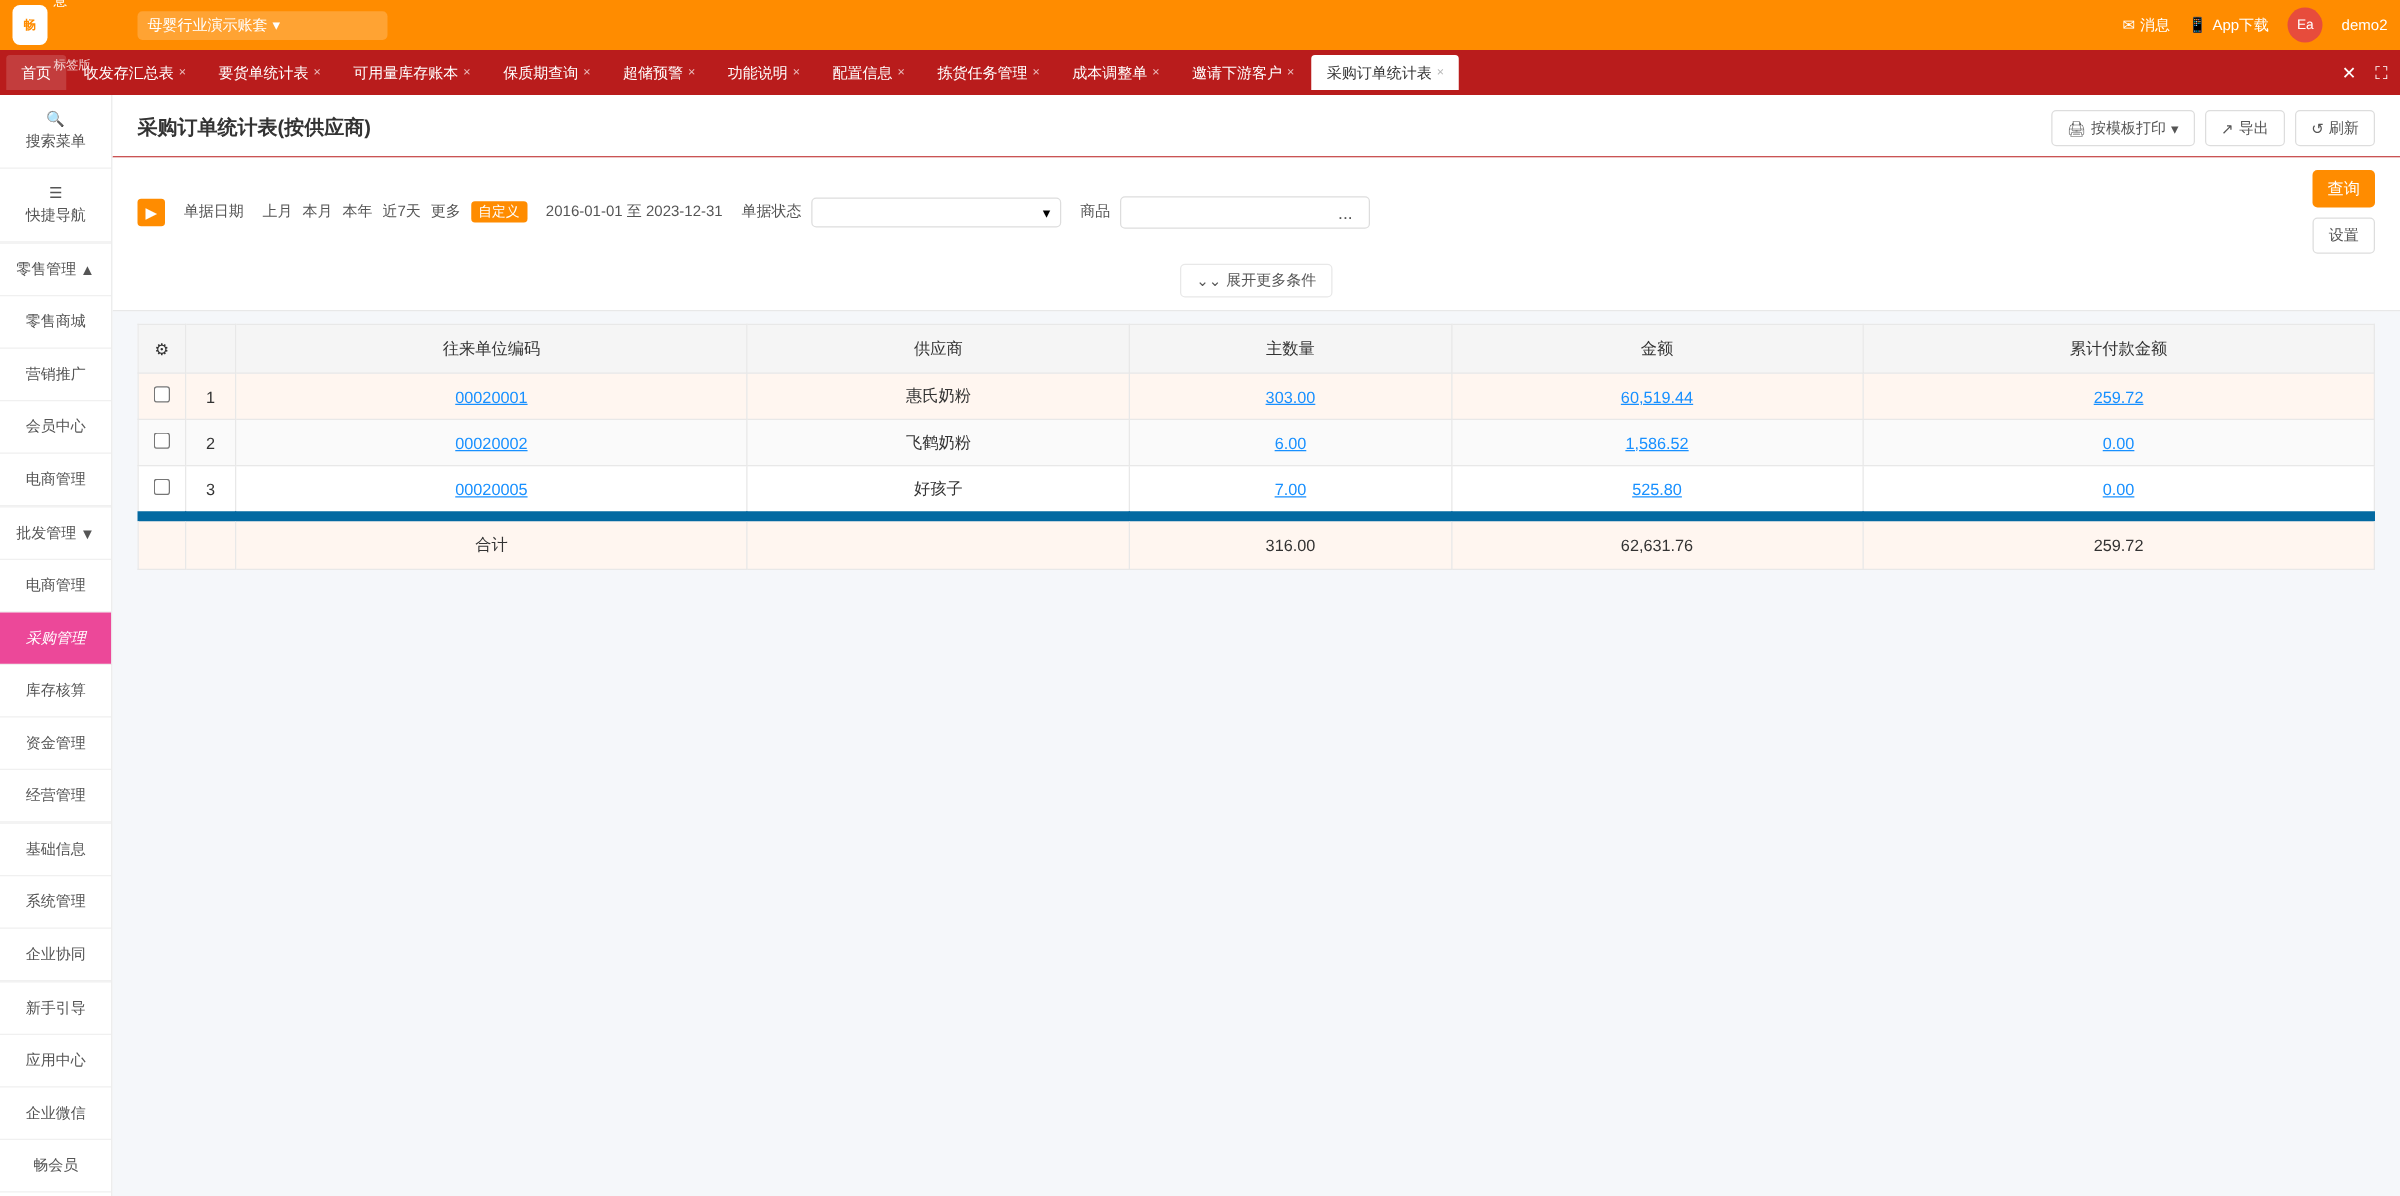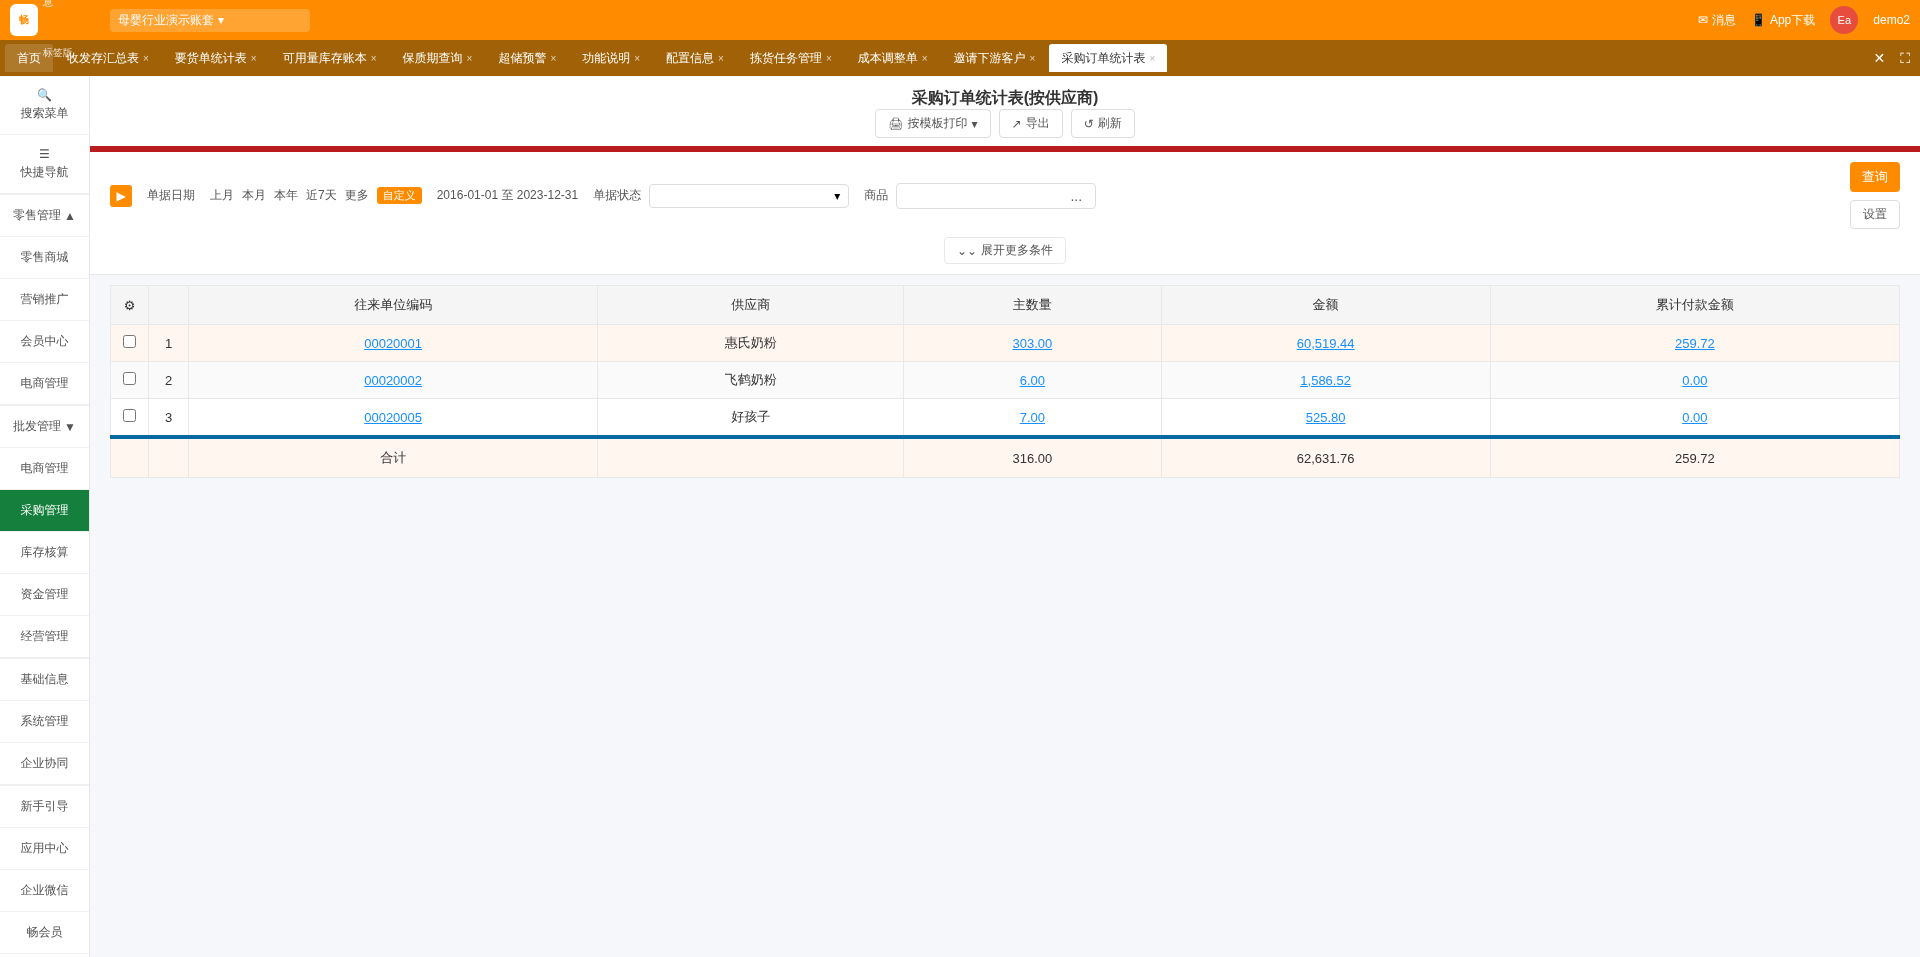--- a/index.html
+++ b/index.html
@@ -10,44 +10,44 @@
     .logo-area { display: flex; align-items: center; gap: 5px; width: 90px; }
     .logo-icon { width: 32px; height: 32px; background: #fff; border-radius: 6px; display: flex; align-items: center; justify-content: center; font-size: 10px; color: #ff8c00; font-weight: bold; }
     .logo-text { color: #fff; font-size: 11px; line-height: 1.2; }
     .workspace-selector { display: flex; align-items: center; gap: 4px; background: rgba(255,255,255,0.2); border-radius: 4px; padding: 3px 8px; color: #fff; font-size: 12px; cursor: pointer; flex: 1; max-width: 200px; }
     .top-bar-right { margin-left: auto; display: flex; align-items: center; gap: 15px; }
     .top-bar-icon { color: #fff; font-size: 12px; display: flex; align-items: center; gap: 4px; cursor: pointer; }
     .user-avatar { width: 28px; height: 28px; border-radius: 50%; background: #e74c3c; display: flex; align-items: center; justify-content: center; color: #fff; font-size: 11px; }
     .user-name { color: #fff; font-size: 12px; cursor: pointer; }
 
     
-    .nav-tabs { height: 36px; background: #a16207; display: flex; align-items: center; padding: 0 5px; gap: 2px; flex-shrink: 0; overflow: hidden; }
+    .nav-tabs { height: 36px; background: #b91c1c; display: flex; align-items: center; padding: 0 5px; gap: 2px; flex-shrink: 0; overflow: hidden; }
     .nav-tab { height: 28px; padding: 0 12px; display: flex; align-items: center; gap: 4px; border-radius: 3px 3px 0 0; font-size: 12px; color: #fff; cursor: pointer; white-space: nowrap; background: transparent; }
     .nav-tab.active { background: #fff; color: #333; }
     .nav-tab .close-x { font-size: 10px; opacity: 0.7; }
     .nav-tab.active .close-x { color: #999; }
     .home-tab { background: rgba(255,255,255,0.15); }
     .nav-right-btns { margin-left: auto; display: flex; align-items: center; gap: 5px; }
     .nav-btn { color: #fff; cursor: pointer; font-size: 14px; padding: 2px 5px; }
 
     
     .main-layout { display: flex; flex: 1; overflow: hidden; }
 
     
     .sidebar { width: 90px; background: #fff; border-right: 1px solid #e8e8e8; display: flex; flex-direction: column; flex-shrink: 0; overflow-y: auto; }
     .sidebar-item { padding: 12px 5px; text-align: center; font-size: 12px; color: #555; cursor: pointer; border-bottom: 1px solid #f0f0f0; display: flex; flex-direction: column; align-items: center; gap: 3px; }
-    .sidebar-item.active { background: #15803d; color: #fff; }
+    .sidebar-item.active { background: #ec4899; color: #fff; font-style: italic; }
     .sidebar-item.has-arrow { flex-direction: row; justify-content: center; gap: 3px; }
     .sidebar-divider { height: 1px; background: #f0f0f0; }
 
     
     .content-area { flex: 1; display: flex; flex-direction: column; overflow: hidden; background: #f5f7fa; }
 
     
-    .page-header { background: #fff; padding: 12px 20px 8px; border-bottom: 6px solid #b91c1c; display: flex; align-items: center; justify-content: space-between; flex-shrink: 0; flex-direction: column; }
+    .page-header { background: #fff; padding: 12px 20px 8px; border-bottom: 1px solid #b91c1c; display: flex; align-items: center; justify-content: space-between; flex-shrink: 0; }
     .page-title { font-size: 16px; font-weight: bold; color: #333; }
     .page-actions { display: flex; align-items: center; gap: 8px; }
     .btn-print { display: flex; align-items: center; gap: 4px; padding: 5px 12px; border: 1px solid #ddd; border-radius: 4px; font-size: 12px; cursor: pointer; background: #fff; color: #555; }
     .btn-export { display: flex; align-items: center; gap: 4px; padding: 5px 12px; border: 1px solid #ddd; border-radius: 4px; font-size: 12px; cursor: pointer; background: #fff; color: #555; }
     .btn-refresh { display: flex; align-items: center; gap: 4px; padding: 5px 12px; border: 1px solid #ddd; border-radius: 4px; font-size: 12px; cursor: pointer; background: #fff; color: #555; }
 
     
     .filter-bar { background: #fff; padding: 10px 20px; border-bottom: 1px solid #e8e8e8; flex-shrink: 0; }
     .filter-row { display: flex; align-items: center; gap: 15px; flex-wrap: wrap; }
     .filter-toggle { width: 22px; height: 22px; background: #ff8c00; border-radius: 3px; display: flex; align-items: center; justify-content: center; color: #fff; cursor: pointer; font-size: 12px; flex-shrink: 0; }
@@ -70,21 +70,21 @@
     .data-table thead { background: #f5f5f5; }
     .data-table th { padding: 10px 12px; text-align: center; font-size: 13px; color: #333; font-weight: 500; border: 1px solid #e8e8e8; white-space: nowrap; }
     .data-table td { padding: 9px 12px; text-align: center; font-size: 13px; color: #333; border: 1px solid #e8e8e8; }
     .data-table tr:nth-child(1) td { background: #fff6f0; }
     .data-table tr:nth-child(even) td { background: #fafafa; }
     .td-link { color: #1890ff; text-decoration: underline; cursor: pointer; }
     .th-check { width: 30px; }
     .th-index { width: 40px; }
 
     
-    .table-footer { background: #fff8f0; border-top: 4px solid #0369a1; }
+    .table-footer { background: #fff8f0; border-top: 8px solid #0369a1; }
     .table-footer td { font-weight: 500; color: #333; padding: 10px 12px; border: 1px solid #e8e8e8; text-align: center; }
 
     .filter-right { margin-left: auto; display: flex; flex-direction: column; align-items: flex-end; gap: 4px; }
 
     .ellipsis-btn { cursor: pointer; color: #555; font-size: 14px; padding: 0 5px; }
   </style>
 </head>
 <body>
 
 <div class="top-bar">

